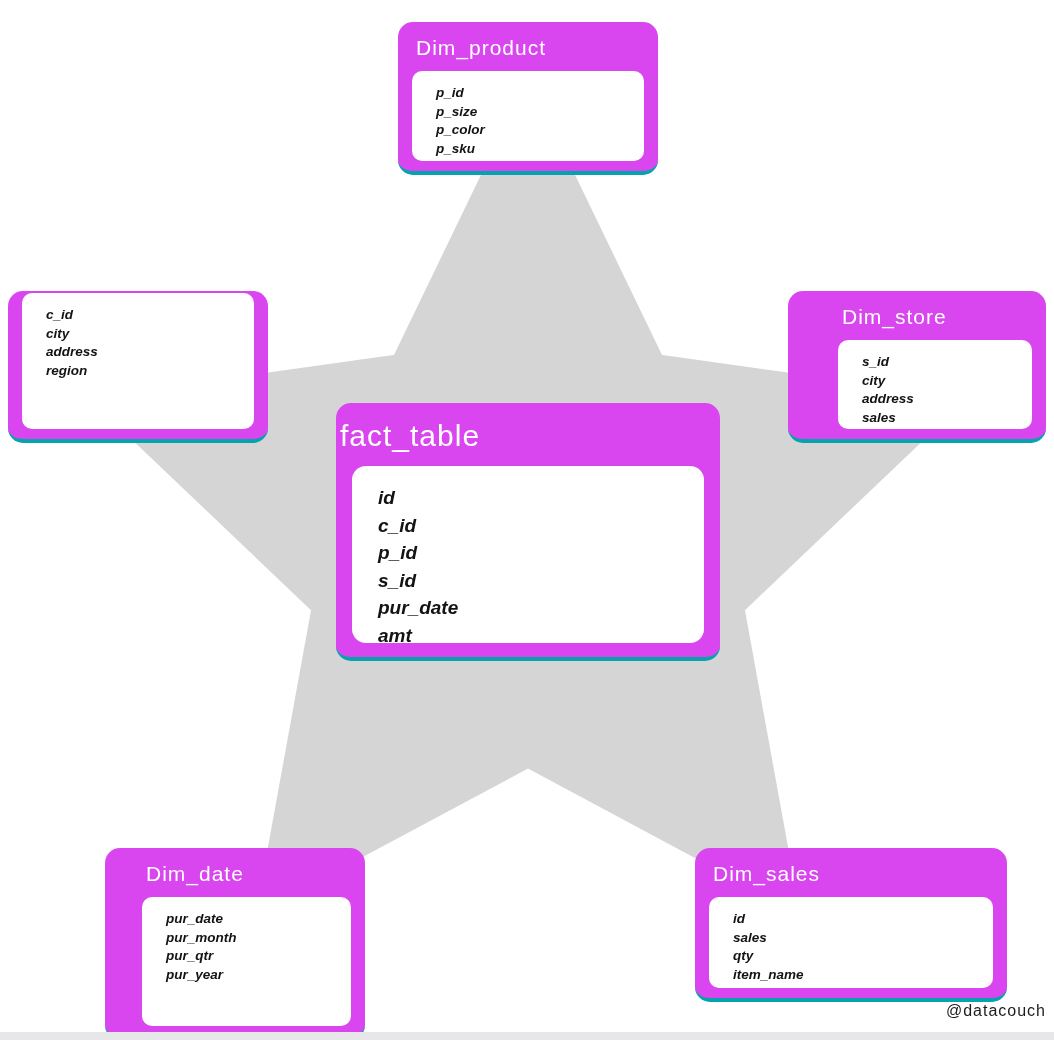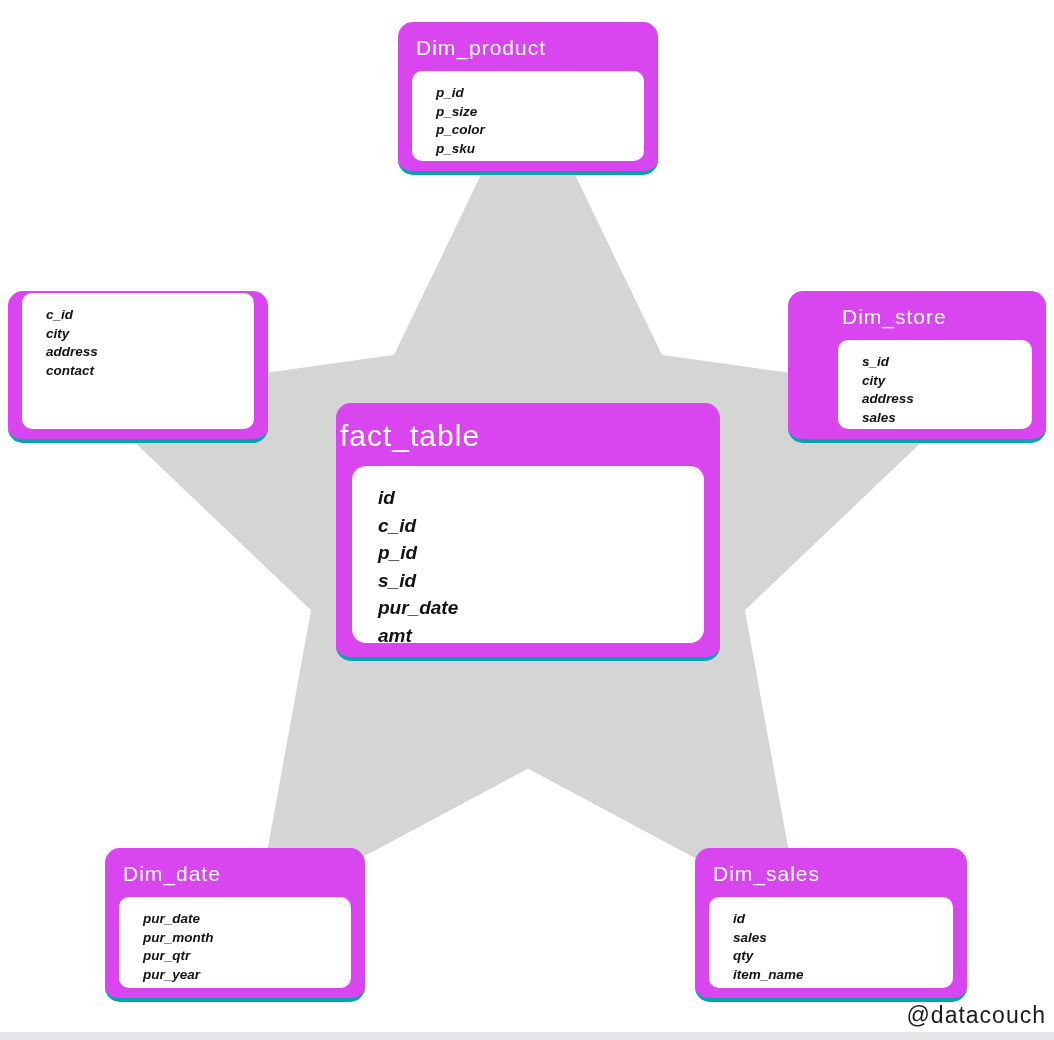--- a/index.html
+++ b/index.html
@@ -71,28 +71,28 @@
   }
   .fact .field-row {
     font-size: 19px;
     line-height: 27.5px;
   }
   
   .t-product  { left: 398px; top: 22px;  width: 260px; height: 153px; }
   .t-customer { left: 8px;   top: 291px; width: 260px; height: 152px; }
   .t-store    { left: 788px; top: 291px; width: 258px; height: 152px; padding-left: 36px; }
   .t-fact     { left: 336px; top: 403px; width: 384px; height: 258px; }
-  .t-date     { left: 105px; top: 848px; width: 260px; height: 154px; }
-  .t-sales    { left: 695px; top: 848px; width: 272px; height: 154px; }
+  .t-date     { left: 105px; top: 848px; width: 260px; height: 192px; padding-left: 23px; }
+  .t-sales    { left: 695px; top: 848px; width: 312px; height: 154px; }
   .watermark {
     position: absolute;
     right: 8px;
     top: 1002px;
     font-family: cursive, sans-serif;
-    font-size: 23px;
+    font-size: 16px;
     color: #1c1c1c;
     letter-spacing: 1px;
   }
   .bottom-strip {
     position: absolute;
     left: 0;
     bottom: 0;
     width: 100%;
     height: 8px;
     background: #e7e7e9;
@@ -115,21 +115,21 @@
       <div class="field-row">p_color</div>
       <div class="field-row">p_sku</div>
     </div>
   </div>
 
   <div class="table-box dim t-customer">
     <div class="table-fields">
       <div class="field-row">c_id</div>
       <div class="field-row">city</div>
       <div class="field-row">address</div>
-      <div class="field-row">contact</div>
+      <div class="field-row">region</div>
     </div>
   </div>
 
   <div class="table-box dim t-store">
     <div class="table-title">Dim_store</div>
     <div class="table-fields">
       <div class="field-row">s_id</div>
       <div class="field-row">city</div>
       <div class="field-row">address</div>
       <div class="field-row">sales</div>

